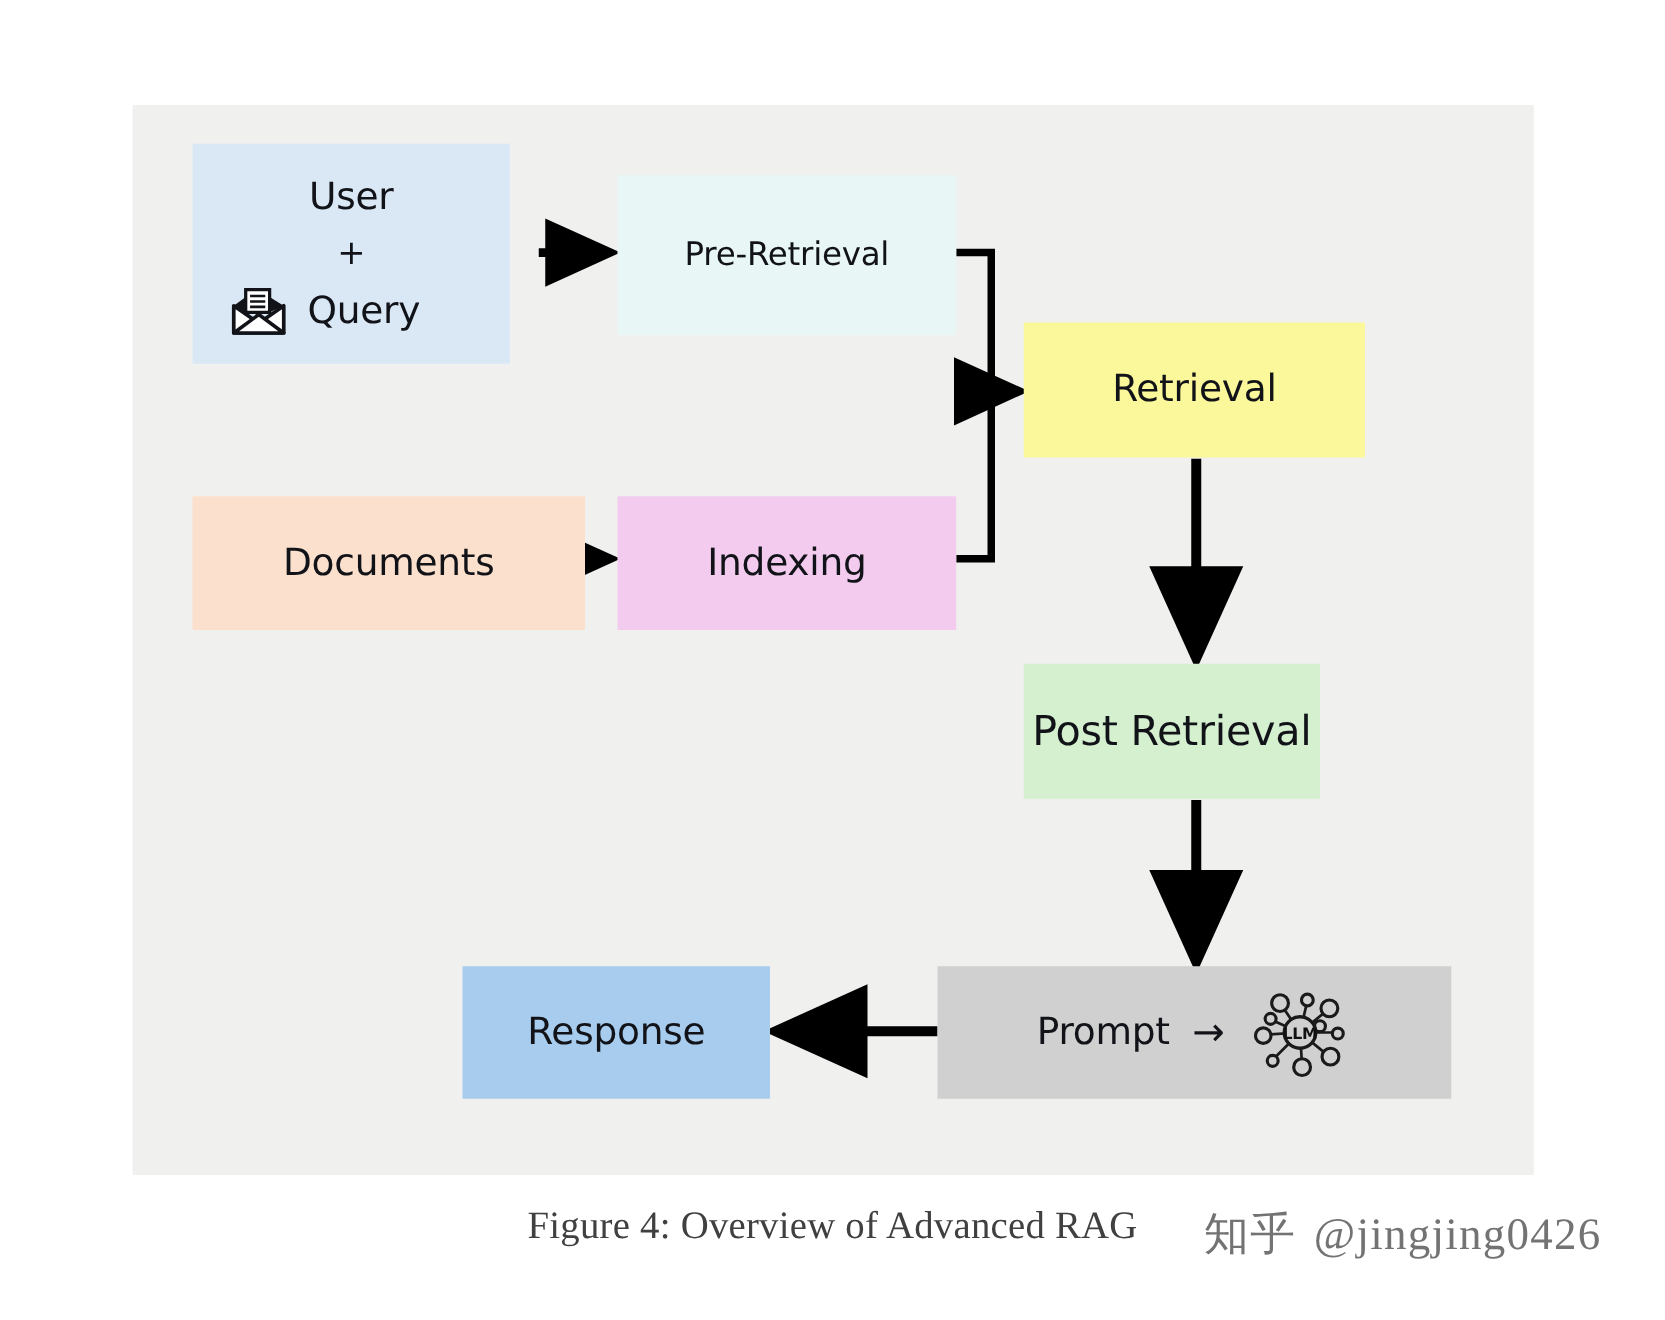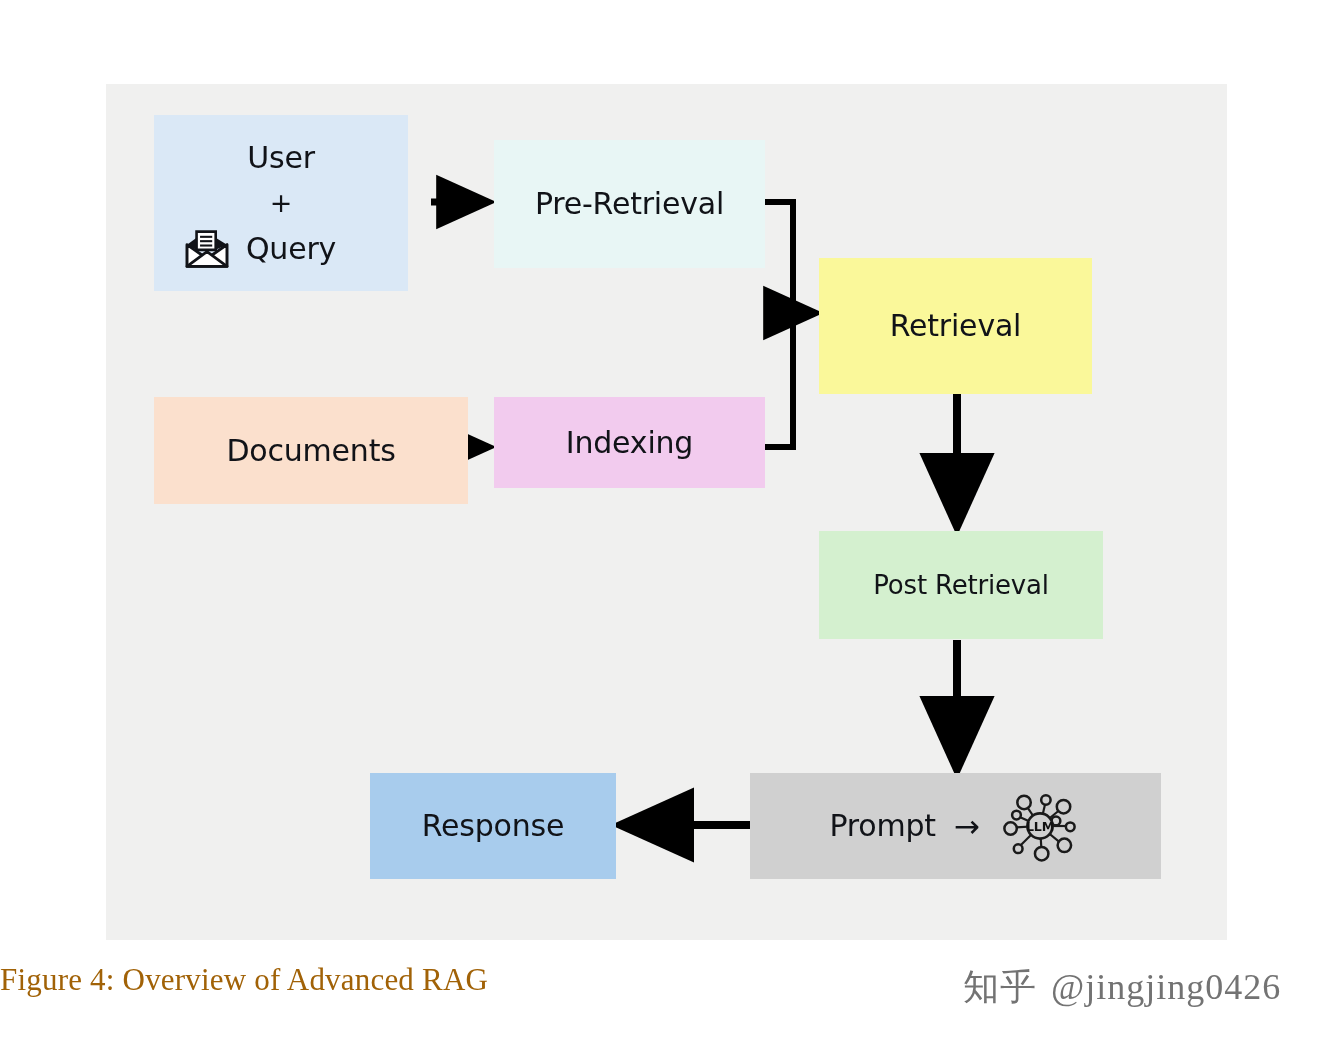--- a/index.html
+++ b/index.html
@@ -75,25 +75,25 @@
   .envelope-icon {
     position: absolute;
     left: 20px;
     top: 50%;
     transform: translateY(-50%);
     width: 46px;
     height: 40px;
     display: block;
   }
 
-  .node-pre { left: 388px; top: 56px; width: 271px; height: 128px; background: #e8f6f5; font-size: 30px; text-align: right; }
+  .node-pre { left: 388px; top: 56px; width: 271px; height: 128px; background: #e8f6f5; font-size: 26px; text-align: right; }
   .node-documents { left: 48px; top: 313px; width: 314px; height: 107px; background: #fbe0cd; font-size: 30px; }
-  .node-indexing { left: 388px; top: 313px; width: 271px; height: 91px; background: #f2cbee; font-size: 30px; }
-  .node-retrieval { left: 713px; top: 174px; width: 273px; height: 136px; background: #faf89a; font-size: 30px; }
-  .node-post { left: 713px; top: 447px; width: 284px; height: 108px; background: #d4f0cf; font-size: 26px; }
+  .node-indexing { left: 388px; top: 313px; width: 271px; height: 107px; background: #f2cbee; font-size: 30px; }
+  .node-retrieval { left: 713px; top: 174px; width: 273px; height: 108px; background: #faf89a; font-size: 30px; }
+  .node-post { left: 713px; top: 447px; width: 237px; height: 108px; background: #d4f0cf; font-size: 33px; }
   .node-response { left: 264px; top: 689px; width: 246px; height: 106px; background: #a8cced; font-size: 30px; }
   .node-prompt {
     left: 644px; top: 689px; width: 411px; height: 106px;
     background: #d0d0d0; font-size: 30px;
     gap: 16px;
   }
   .prompt-inner {
     display: flex;
     align-items: center;
     justify-content: center;
@@ -111,23 +111,24 @@
     pointer-events: none;
     overflow: visible;
   }
 
   
   .caption {
     position: absolute;
     left: 0;
     top: 962px;
     width: 1332px;
+    text-align: center;
     font-family: "Liberation Serif", serif;
     font-size: 31px;
-    color: #a16207;
+    color: #404040;
     letter-spacing: 0.2px;
   }
 
   
   .watermark {
     position: absolute;
     left: 963px;
     top: 963px;
     font-family: "Liberation Serif", serif;
     font-size: 36px;

